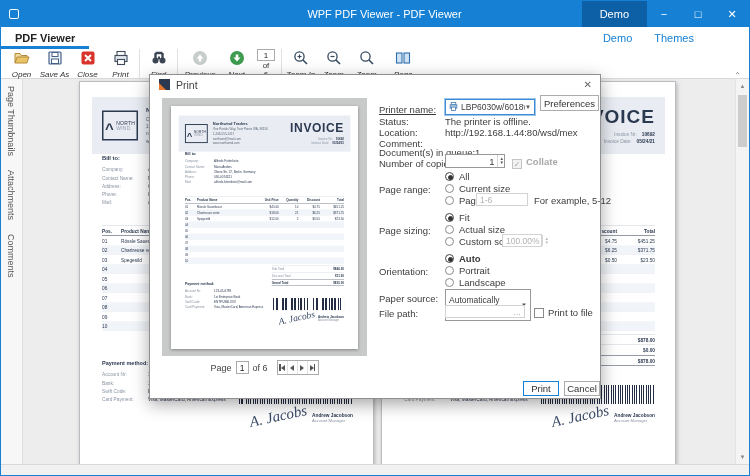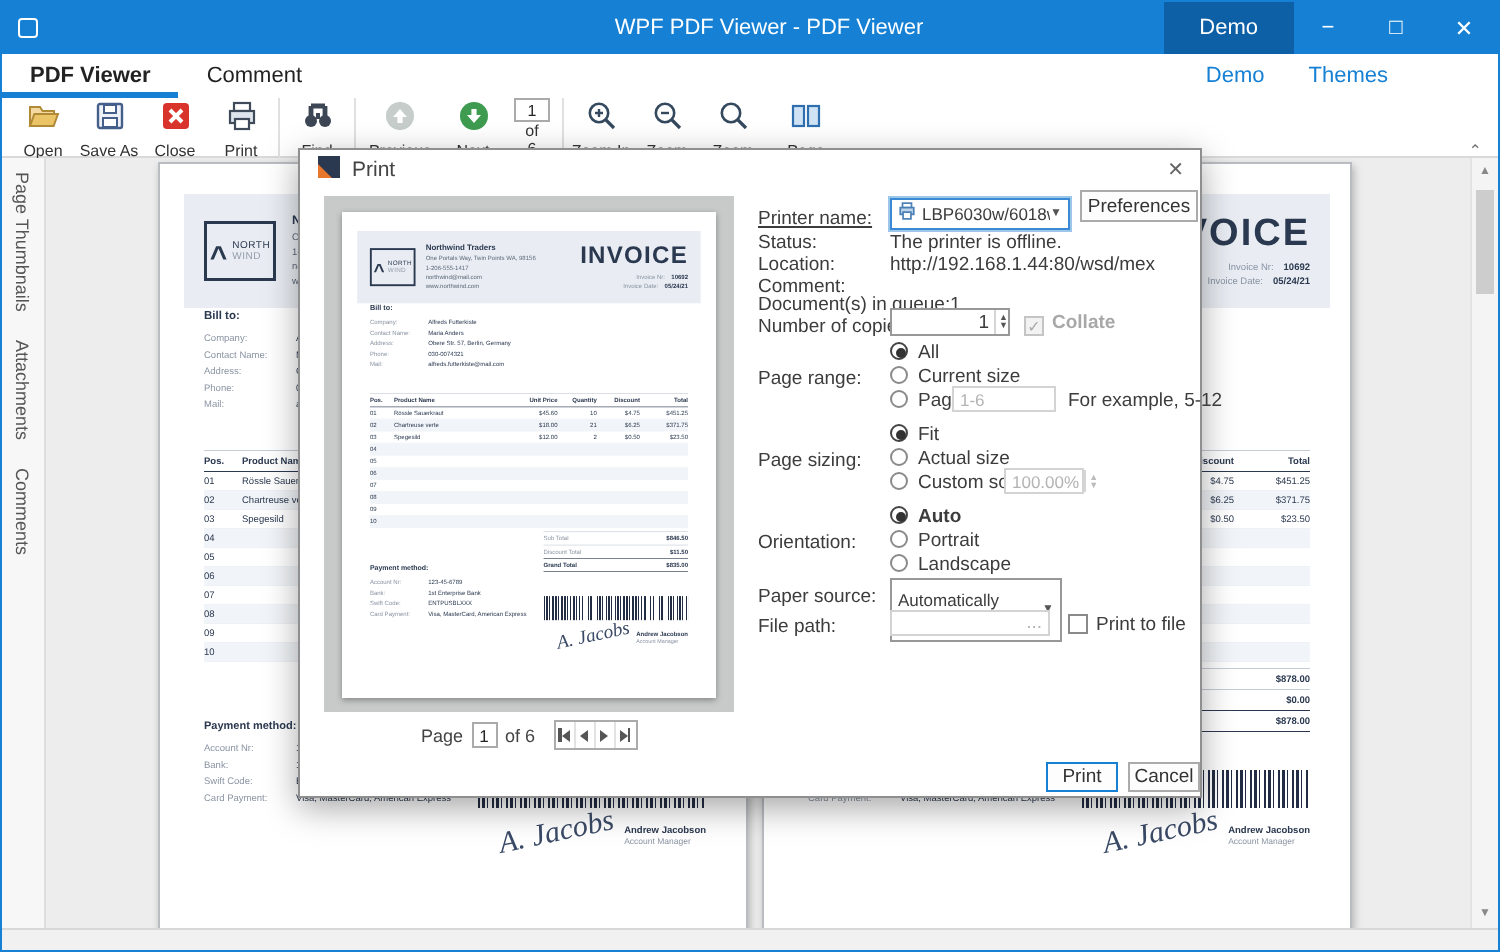--- a/index.html
+++ b/index.html
@@ -20,21 +20,21 @@
   .tabrow { position:absolute; left:0; top:0; height:22px; width:100%; display:flex; align-items:center; }
   .rtab { font-size:11px; color:#222; padding:0 14px; height:22px; display:flex; align-items:center; }
   .rtab.active { font-weight:bold; box-shadow:inset 0 -3px 0 #1580d4; }
   .rlinks { margin-left:auto; margin-right:55px; display:flex; gap:22px; }
   .rlink { font-size:11px; color:#1580d4; }
   .btnrow { position:absolute; left:0; top:22px; height:30px; width:100%; display:flex; align-items:flex-start; }
   .rgroup { display:flex; flex-direction:column; height:52px; position:relative; }
   .rbtns { display:flex; align-items:flex-start; }
   .rbtn { width:33px; display:flex; flex-direction:column; align-items:center; padding-top:1px; }
   .rbtn svg { width:16px; height:16px; }
-  .rbtn .lbl { font-size:8px; color:#333; margin-top:1px; text-align:center; line-height:8px; white-space:pre-line; }
+  .rbtn .lbl { font-size:8px; color:#333; margin-top:1px; text-align:center; line-height:8px; white-space:pre-line;font-style:italic; }
   .rbtn .arr { font-size:6px; color:#555; line-height:5px; }
   .rgl { position:absolute; bottom:-14px; left:0; right:0; text-align:center; font-size:8px; color:#777; }
   .rsep { width:1px; background:#e0e0e0; height:44px; margin:0 2px; }
   .pagecol { width:26px; display:flex; flex-direction:column; align-items:center; }
   .pageinput { width:18px; height:12px; border:1px solid #ababab; font-size:8px; text-align:center; line-height:11px; color:#222; background:#fff; }
   .ofsm { font-size:8px; color:#333; line-height:9px; }
   .collapse-chevron { position:absolute; right:8px; top:44px; font-size:8px; color:#777; }
 
   
   .sidebar { position:absolute; left:0; top:78px; width:22px; height:385px; background:#f7f7f8; border-right:1px solid #ddd; }
@@ -148,21 +148,20 @@
       <div class="demo-badge">Demo</div>
       <div class="winbtn">−</div>
       <div class="winbtn">□</div>
       <div class="winbtn">✕</div>
     </div>
   </div>
 
   <div class="ribbon">
     <div class="tabrow">
       <div class="rtab active">PDF Viewer</div>
-      <div class="rtab">Comment</div>
       <div class="rlinks">
         <div class="rlink">Demo</div>
         <div class="rlink">Themes</div>
       </div>
     </div>
     <div class="btnrow">
 
       <div class="rgroup" style="padding-left:4px;">
         <div class="rbtns">
           <div class="rbtn">

